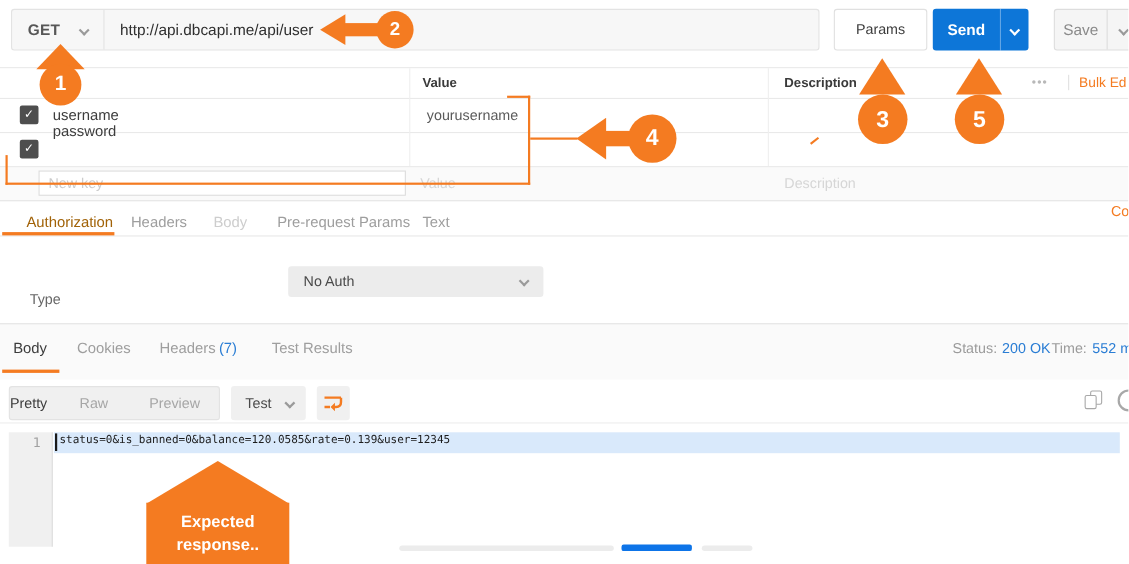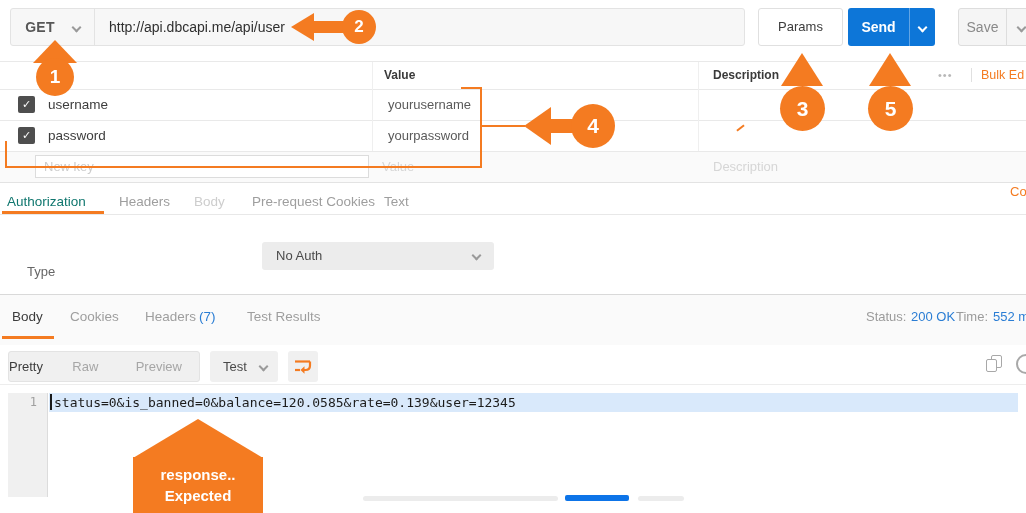--- a/index.html
+++ b/index.html
@@ -45,35 +45,35 @@
   #desc-header{left:713px}
   #more-dots{position:absolute;left:938px;top:62px;line-height:27px;font-size:11px;
         color:#b8b8b8;letter-spacing:1px;}
   #bulk-edit{position:absolute;left:981px;top:62px;line-height:27px;font-size:12.5px;
         color:#f47b21;white-space:nowrap;}
   #newrow-bg{position:absolute;left:0;top:152px;width:1026px;height:30px;background:#fafafa;}
   .cbx{position:absolute;left:18px;width:17px;height:17px;background:#4e4e4e;border-radius:2px;
        color:#fff;font-size:11px;line-height:17px;text-align:center;}
   #cb1{top:96px}#cb2{top:127px}
   .keytxt{position:absolute;left:48px;height:31px;line-height:31px;font-size:13.5px;color:#3d3d3d;}
-  #key1{top:89px}#key2{top:120px}
+  #key1{top:89px}#key2{top:104px}
   .valtxt{position:absolute;left:388px;height:31px;line-height:31px;font-size:13px;color:#5a5a5a;text-align:center;}
   #val1{top:89px}#val2{top:120px}
   #newkey-input{position:absolute;left:35px;top:155px;width:334px;height:23px;border:1px solid #dcdcdc;
         background:#fff;padding:0 8px;font-size:13px;color:#555;font-family:inherit;outline:none;}
   #newkey-input::placeholder{color:#ccc;}
   .phtxt{position:absolute;top:151px;height:31px;line-height:31px;font-size:13px;color:#d6d6d6;}
   #val-ph{left:382px}
   #desc-ph{left:713px}
 
   
   #tabs-line{top:214px;background:#e8e8e8}
   .tab{position:absolute;top:190px;height:24px;line-height:24px;font-size:13.5px;color:#9e9e9e;
        white-space:nowrap;}
-  #tab-auth{left:7px;color:#0f766e}
+  #tab-auth{left:24px;color:#a16207}
   #tab-headers{left:119px}
   #tab-body{left:194px;color:#cdcdcd}
   #tab-prs{left:252px}
   #tab-tests{left:384px}
   #tab-underline{position:absolute;left:2px;top:211px;width:102px;height:3px;background:#f47b21;}
   #code-link{position:absolute;left:1010px;top:180px;height:24px;line-height:24px;font-size:13px;
        color:#f47b21;white-space:nowrap;}
 
   
   #type-label{position:absolute;left:27px;top:258px;height:28px;line-height:28px;font-size:13px;color:#666;}
@@ -119,21 +119,21 @@
   #toolbar-line{top:384px;background:#ededed}
 
   
   #gutter{position:absolute;left:8px;top:393px;width:40px;height:104px;background:#f0f0f0;
        border-right:1px solid #dcdcdc;}
   #line-no{position:absolute;right:10px;top:2px;font-family:"DejaVu Sans Mono",monospace;
        font-size:12px;color:#a0a0a0;}
   #line-hl{position:absolute;left:49px;top:393px;width:969px;height:19px;background:#d9e9fb;}
   #caret{position:absolute;left:50px;top:394px;width:2px;height:16px;background:#1a1a1a;}
   #code-text{position:absolute;left:54px;top:395px;font-family:"DejaVu Sans Mono",monospace;
-       font-size:13px;color:#1c1c1c;white-space:pre;}
+       font-size:10px;color:#1c1c1c;white-space:pre;}
 
   
   .bbar{position:absolute;border-radius:3px;background:#ececec;}
   #bar1{left:363px;top:496px;width:195px;height:5px;}
   #bar2{left:565px;top:495px;width:64px;height:6px;background:#0d74e8;border-radius:2px;}
   #bar3{left:638px;top:496px;width:46px;height:5px;}
 
   
   .ann{position:absolute;background:#f47b21;}
   .numcircle{position:absolute;background:#f47b21;border-radius:50%;color:#fff;font-weight:bold;
@@ -207,32 +207,31 @@
   <div id="desc-header">Description</div>
   <div id="more-dots">•••</div>
   <div id="bulk-divider" class="vline"></div>
   <div id="bulk-edit">Bulk Ed</div>
 
   <div id="cb1" class="cbx">✓</div>
   <div id="key1" class="keytxt">username</div>
   <div id="val1" class="valtxt">yourusername</div>
   <div id="cb2" class="cbx">✓</div>
   <div id="key2" class="keytxt">password</div>
-  <div id="val2" class="valtxt">yourpassword</div>
 
   <input id="newkey-input" placeholder="New key" style="">
   <div id="val-ph" class="phtxt">Value</div>
   <div id="desc-ph" class="phtxt">Description</div>
 
   <div id="tabs-line" class="hline"></div>
   <div id="tab-auth" class="tab">Authorization</div>
   <div id="tab-underline"></div>
   <div id="tab-headers" class="tab">Headers</div>
   <div id="tab-body" class="tab">Body</div>
-  <div id="tab-prs" class="tab">Pre-request Cookies</div>
+  <div id="tab-prs" class="tab">Pre-request Params</div>
   <div id="tab-tests" class="tab">Text</div>
   <div id="code-link">Co</div>
 
   <div id="type-label">Type</div>
   <div id="auth-select">
     <span id="auth-select-value">No Auth</span>
     <span class="chev"></span>
   </div>
 
   <div id="pane-divider"></div>
@@ -302,17 +301,17 @@
   <div id="conn-d" class="ann"></div>
   <div id="conn-e" class="ann"></div>
   <div id="desc-tick" class="ann"></div>
 
   <div id="arrow4-head" class="tri"></div>
   <div id="arrow4-tail" class="ann"></div>
   <div id="circle4" class="numcircle">4</div>
 
   <div id="big-tri" class="tri"></div>
   <div id="expected-box">
+    <div>Expected</div>
     <div>response..</div>
-    <div>Expected</div>
   </div>
 
 </div>
 
 </body></html>

